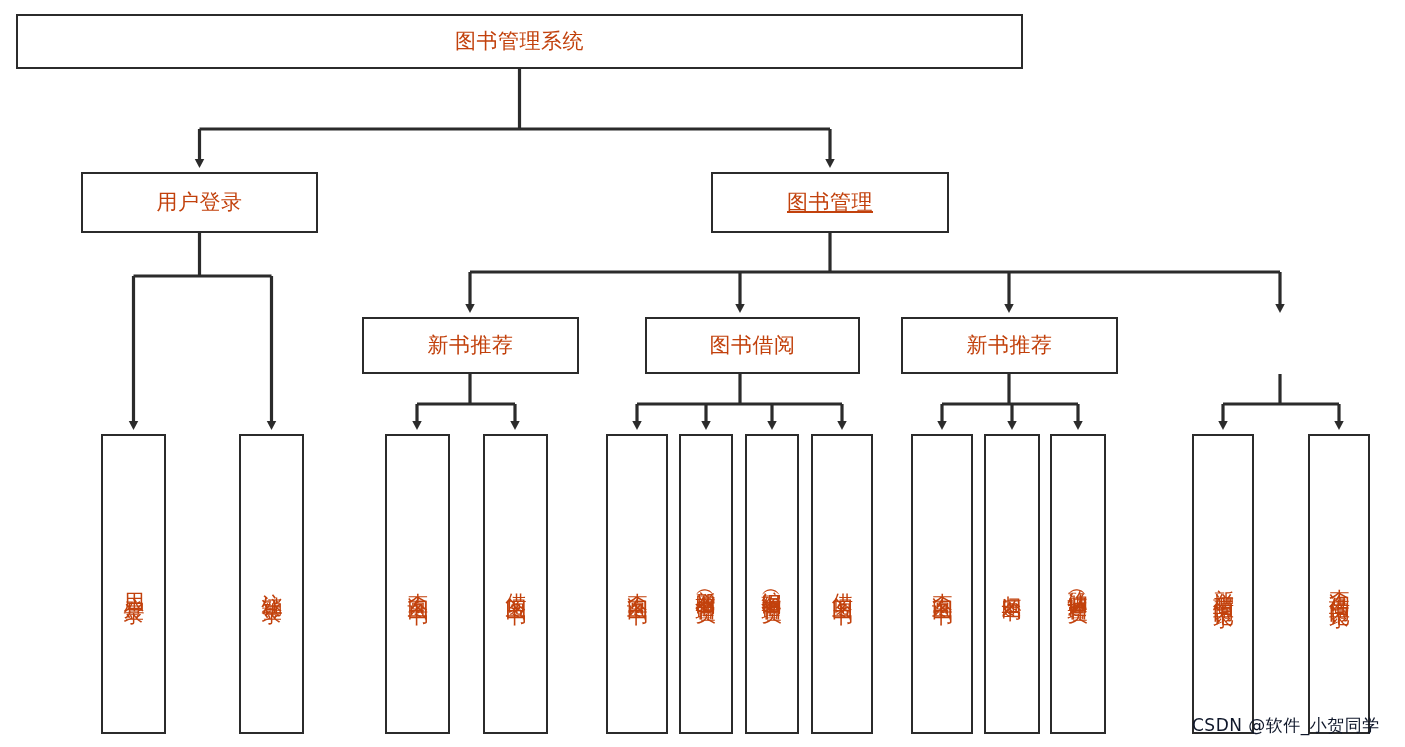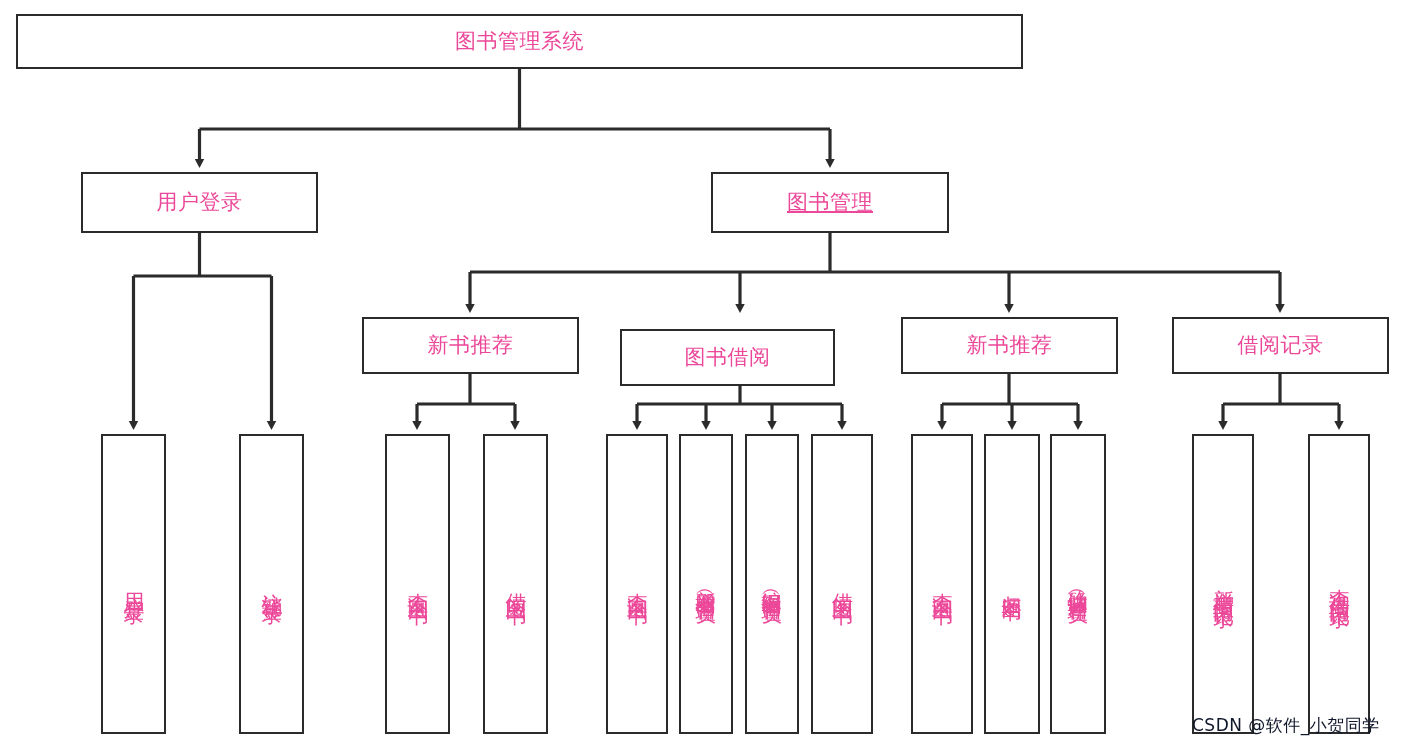--- a/index.html
+++ b/index.html
@@ -27,21 +27,21 @@
     pointer-events: none;
   }
   .node {
     position: absolute;
     box-sizing: border-box;
     border: 2px solid #2b2b2b;
     background: #ffffff;
     display: flex;
     align-items: center;
     justify-content: center;
-    color: #ec4899;
+    color: #c2410c;
     z-index: 2;
   }
   .node-label {
     display: block;
     text-align: center;
     line-height: 1.22;
     white-space: pre;
   }
   .horiz .node-label {
     font-size: 21px;
@@ -134,28 +134,25 @@
   <div class="node horiz" style="left:81px; top:172px; width:237px; height:61px;">
     <span class="node-label">用户登录</span>
   </div>
   <div class="node horiz" style="left:711px; top:172px; width:238px; height:61px;text-decoration:underline;">
     <span class="node-label">图书管理</span>
   </div>
 
   <div class="node horiz" style="left:362px; top:317px; width:217px; height:57px;">
     <span class="node-label">新书推荐</span>
   </div>
-  <div class="node horiz" style="left:620px; top:317px; width:215px; height:57px;margin-top:12px;">
+  <div class="node horiz" style="left:645px; top:317px; width:215px; height:57px;">
     <span class="node-label">图书借阅</span>
   </div>
   <div class="node horiz" style="left:901px; top:317px; width:217px; height:57px;">
     <span class="node-label">新书推荐</span>
-  </div>
-  <div class="node horiz" style="left:1172px; top:317px; width:217px; height:57px;">
-    <span class="node-label">借阅记录</span>
   </div>
 
   <div class="node vert" style="left:101px; top:434px; width:65px; height:300px;">
     <span class="node-label">用户登录</span>
   </div>
   <div class="node vert" style="left:239px; top:434px; width:65px; height:300px;">
     <span class="node-label">注销登录</span>
   </div>
 
   <div class="node vert" style="left:385px; top:434px; width:65px; height:300px;">

